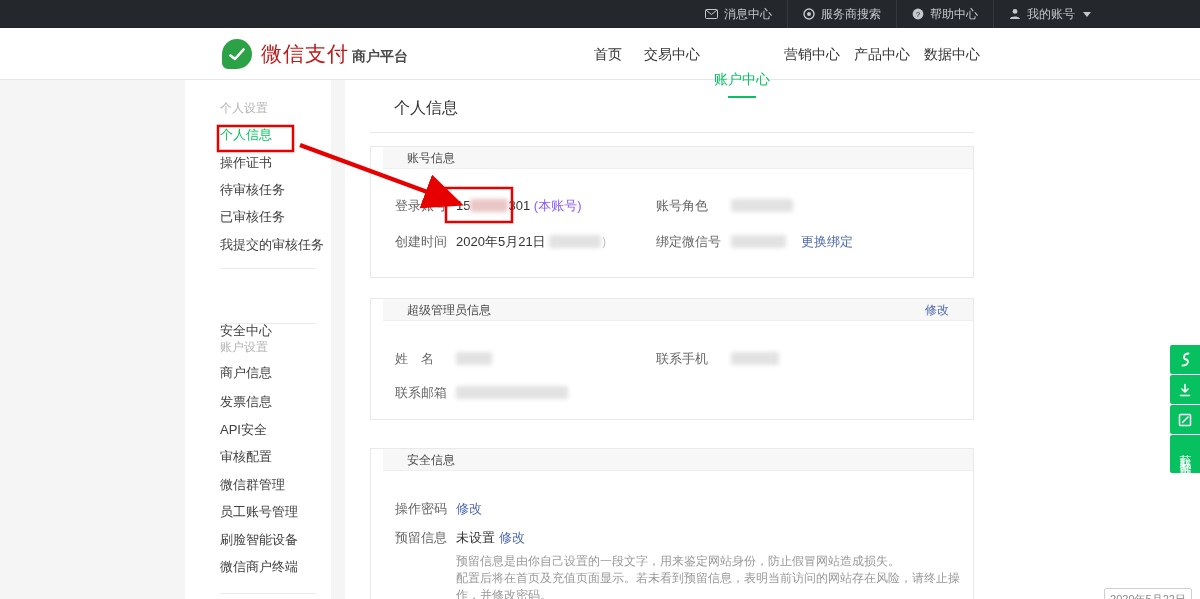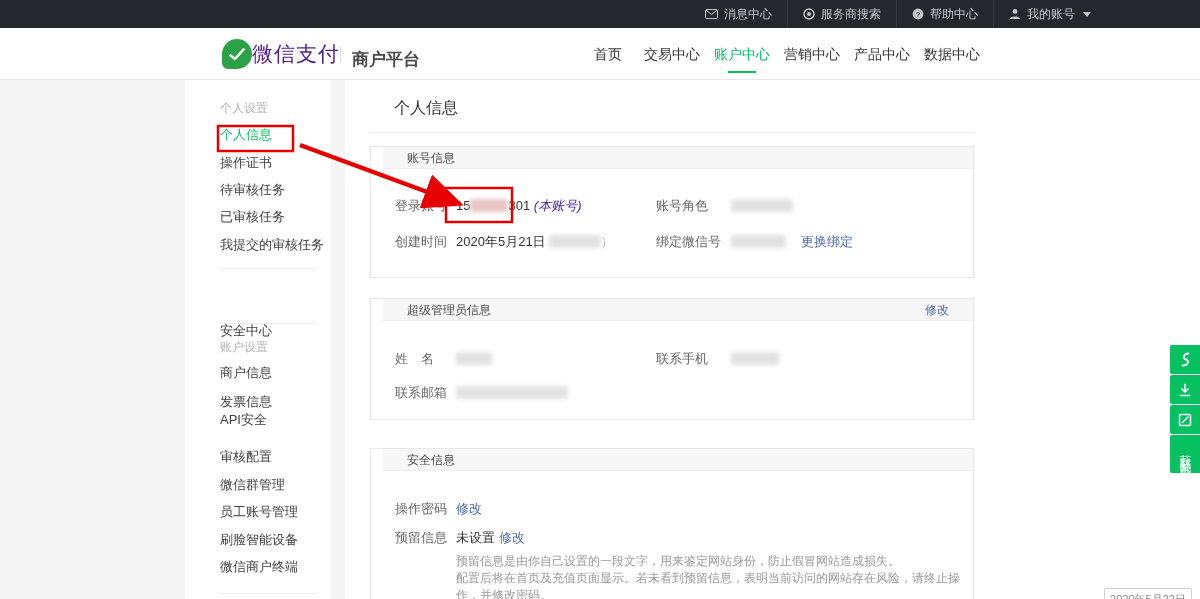--- a/index.html
+++ b/index.html
@@ -11,23 +11,23 @@
   .topbar-items { position:absolute; left:690px; top:0; height:28px; display:flex; align-items:stretch; }
   .topbar-item { display:flex; align-items:center; gap:6px; padding:0 15px; font-size:12px; color:#c4c8cc; cursor:pointer; border-left:1px solid #34393e; }
   .topbar-item:first-child { border-left:none; }
   .topbar-item svg { display:block; }
   .caret-down { width:0; height:0; border-left:4px solid transparent; border-right:4px solid transparent; border-top:5px solid #c4c8cc; margin-left:2px; }
 
   
   .header { position:absolute; left:0; top:28px; width:1200px; height:52px; background:#ffffff; border-bottom:1px solid #e6e6e6; z-index:9; }
   .logo-wrap { position:absolute; left:222px; top:11px; display:flex; align-items:center; }
   .logo-circle { width:30px; height:30px; border-radius:50% 50% 50% 6px; background:#2ba245; display:flex; align-items:center; justify-content:center; }
-  .brand-text { font-size:21px; color:#4c1d95; margin-left:0; letter-spacing:1px; }
+  .brand-text { font-size:21px; color:#b91c1c; margin-left:9px; letter-spacing:1px; }
   .header-divider { position:absolute; left:340px; top:19px; width:1px; height:16px; background:#dcdcdc; }
-  .portal-text { position:absolute; left:352px; top:20px; font-size:17px; color:#4a4a4a; font-weight:bold; }
+  .portal-text { position:absolute; left:352px; top:20px; font-size:14px; color:#4a4a4a; font-weight:bold; }
   .nav-item { position:absolute; top:0; height:52px; line-height:52px; font-size:14px; color:#333; cursor:pointer; }
   .nav-item.active { color:#07c160; }
   .nav-item.active::after { content:""; position:absolute; left:50%; transform:translateX(-50%); bottom:7px; width:28px; height:2px; background:#07c160; }
 
   
   .left-gray  { position:absolute; left:0; top:80px; width:185px; height:519px; background:#f5f5f5; }
   .gutter-gray{ position:absolute; left:331px; top:80px; width:14px; height:519px; background:#f5f5f5; }
 
   
   .sidebar { position:absolute; left:185px; top:80px; width:146px; height:519px; background:#ffffff; }
@@ -43,21 +43,21 @@
 
   .card { position:absolute; left:25px; width:604px; background:#fff; border:1px solid #e9e9e9;padding-left:12px; }
   .card-header { height:22px; line-height:22px; background:#f7f7f7; border-bottom:1px solid #efefef; padding:0 24px; font-size:12px; color:#4a4a4a; position:relative; }
   .card-header .hdr-link { position:absolute; right:24px; top:0; }
   .card-account  { top:66px;  height:132px; }
   .card-admin    { top:218px; height:122px; }
   .card-security { top:368px; height:175px; }
 
   .row-label { position:absolute; font-size:13px; color:#666; height:16px; line-height:16px; white-space:nowrap; }
   .row-value { position:absolute; font-size:13px; color:#333; height:16px; line-height:16px; white-space:nowrap; }
-  .green-tag { color:#4c1d95;font-style:italic; }
+  .green-tag { color:#8b5cf6; }
   .link { color:#4e6aae; cursor:pointer; text-decoration:none; }
   .redact { display:inline-block; height:13px; background:#e2e2e2; border-radius:2px; filter:blur(2px); vertical-align:-2px; }
   .redact.pink { background:#eac6c6; }
   .muted-paren { color:#b9b9b9; }
 
   .desc-lines { position:absolute; left:85px; top:104px; width:510px; font-size:12px; color:#999; line-height:17px; }
 
   
   .annot-svg { position:absolute; left:0; top:0; z-index:50; pointer-events:none; }
 
@@ -123,21 +123,21 @@
             <path d="M1.5 7.5 L6 11 L14.5 1.5" fill="none" stroke="#fff" stroke-width="2.6" stroke-linecap="round" stroke-linejoin="round"></path>
           </svg>
       </div>
       <span class="brand-text">微信支付</span>
     </div>
     <div class="header-divider"></div>
     <div class="portal-text">商户平台</div>
 
     <div class="nav-item" style="left:594px;">首页</div>
     <div class="nav-item" style="left:644px;">交易中心</div>
-    <div class="nav-item active" style="left:714px;">账户中心</div>
+    <div class="nav-item active" style="left:714px;margin-top:25px;">账户中心</div>
     <div class="nav-item" style="left:784px;">营销中心</div>
     <div class="nav-item" style="left:924px;">数据中心</div>
     <div class="nav-item" style="left:854px;">产品中心</div>
   </div>
 
   <div class="left-gray"></div>
   <div class="gutter-gray"></div>
 
   <div class="sidebar">
     <div class="side-title" style="top:20px;">个人设置</div>
@@ -145,21 +145,21 @@
     <div class="side-item" style="top:75px;">操作证书</div>
     <div class="side-item" style="top:102px;">待审核任务</div>
     <div class="side-item" style="top:129px;">已审核任务</div>
     <div class="side-item" style="top:157px;">我提交的审核任务</div>
     <div class="side-divider" style="top:188px;"></div>
     <div class="side-item" style="top:207px;margin-top:36px;">安全中心</div>
     <div class="side-divider" style="top:243px;"></div>
     <div class="side-title" style="top:259px;">账户设置</div>
     <div class="side-item" style="top:285px;">商户信息</div>
     <div class="side-item" style="top:314px;">发票信息</div>
-    <div class="side-item" style="top:332px;text-align:center;">API安全</div>
+    <div class="side-item" style="top:342px;text-align:center;">API安全</div>
     <div class="side-item" style="top:369px;">审核配置</div>
     <div class="side-item" style="top:397px;">微信群管理</div>
     <div class="side-item" style="top:424px;">员工账号管理</div>
     <div class="side-item" style="top:452px;">刷脸智能设备</div>
     <div class="side-item" style="top:479px;">微信商户终端</div>
     <div class="side-divider" style="top:513px;"></div>
   </div>
 
   <div class="main">
     <div class="page-title">个人信息</div>

